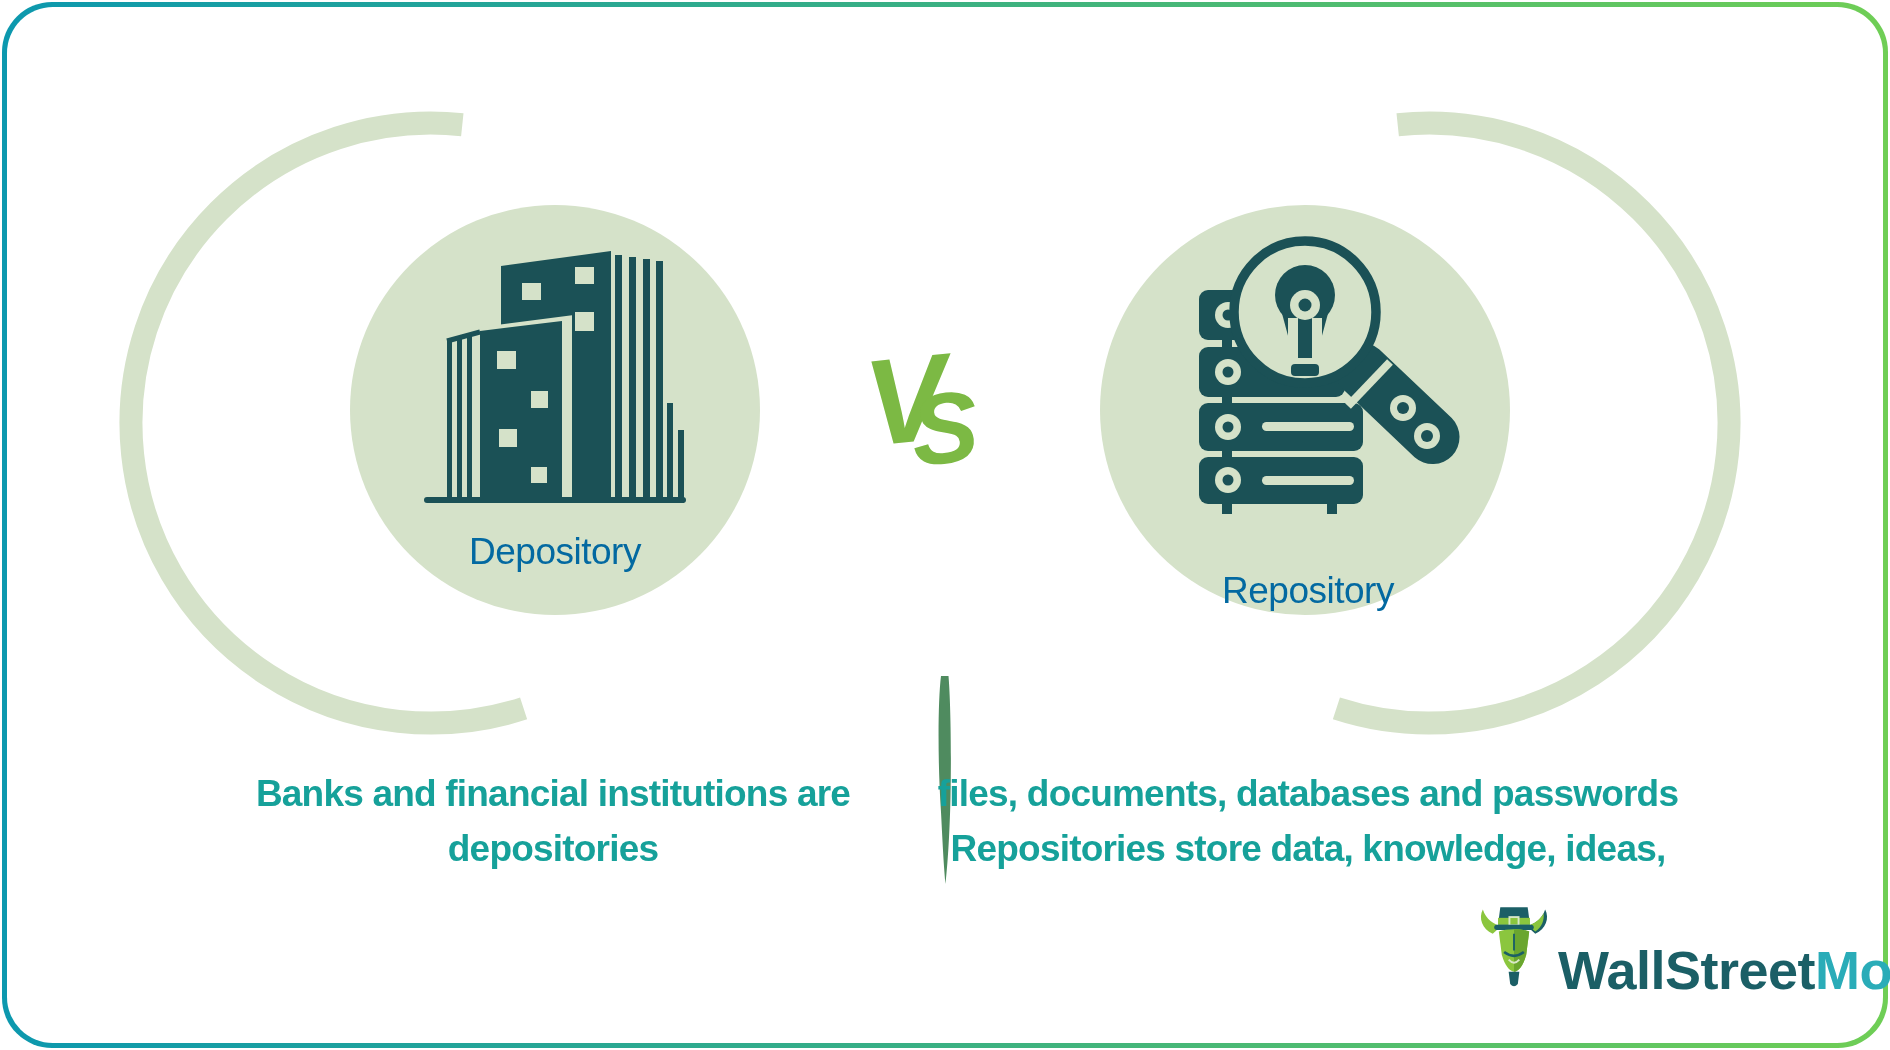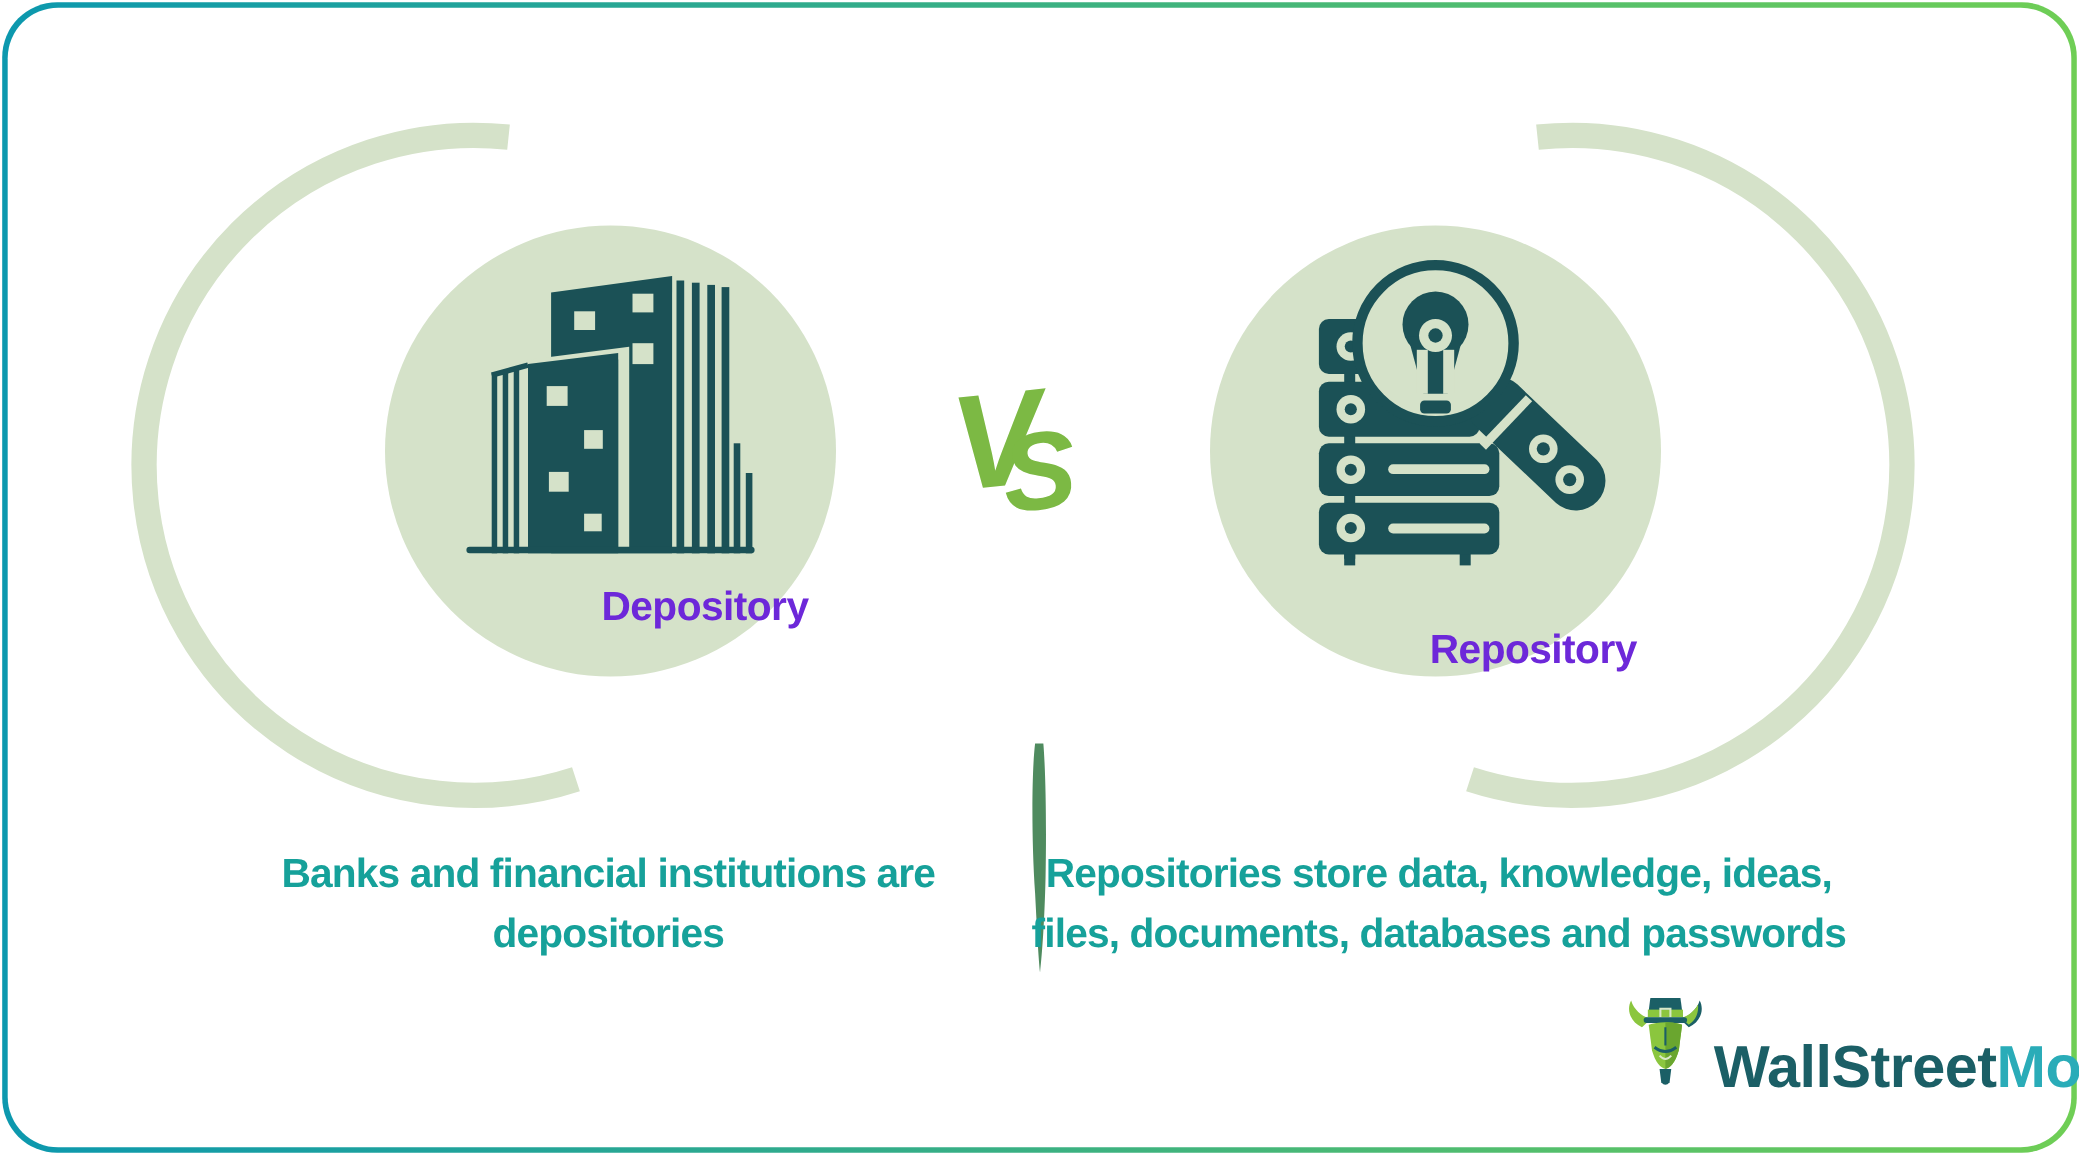--- a/index.html
+++ b/index.html
@@ -16,23 +16,23 @@
     background:linear-gradient(90deg,#0c98ae 0%,#3fb37e 55%,#6fce55 100%);
   }
   .frame-inner{
     position:absolute;left:5px;top:5px;right:5px;bottom:5px;
     border-radius:46px;
     background:#ffffff;
   }
   svg.art{position:absolute;left:0;top:0;}
   .circle-label{
     position:absolute;top:531px;width:360px;
-    text-align:right;
-    font-size:37px;font-weight:bold;letter-spacing:-0.5px;
-    color:#6d28d9;
+    text-align:center;
+    font-size:37px;font-weight:normal;letter-spacing:-0.5px;
+    color:#0369a1;
   }
   .label-left{left:375px;}
   .label-right{left:1128px;margin-top:39px;}
   .desc{
     position:absolute;top:766px;width:800px;
     text-align:center;
     font-size:37px;font-weight:bold;letter-spacing:-0.8px;
     line-height:55px;
     color:#16a19a;
   }
@@ -151,22 +151,22 @@
     </g>
   </svg>
 
   <div class="circle-label label-left">Depository</div>
   <div class="circle-label label-right">Repository</div>
 
   <div class="desc desc-left">
     <div>Banks and financial institutions are depositories</div>
   </div>
   <div class="desc desc-right">
+    <div>files, documents, databases and passwords</div>
     <div>Repositories store data, knowledge, ideas,</div>
-    <div>files, documents, databases and passwords</div>
   </div>
 
   <div class="logo">
     <svg class="logo-bull" width="76" height="88" viewBox="0 0 100 112">
 
       <path d="M22 36 C8 30 3 15 9 4 C13 17 24 24 33 26 Z" fill="#8bc63e"></path>
       <path d="M78 36 C92 30 97 15 91 4 C87 17 76 24 67 26 Z" fill="#1b5f66"></path>
       <path d="M78 33 C87 27 90 18 89 9 C84 18 76 23 69 25 Z" fill="#8bc63e"></path>
 
       <path d="M32 1 L68 1 L71 24 L29 24 Z" fill="#1b5f66"></path>

